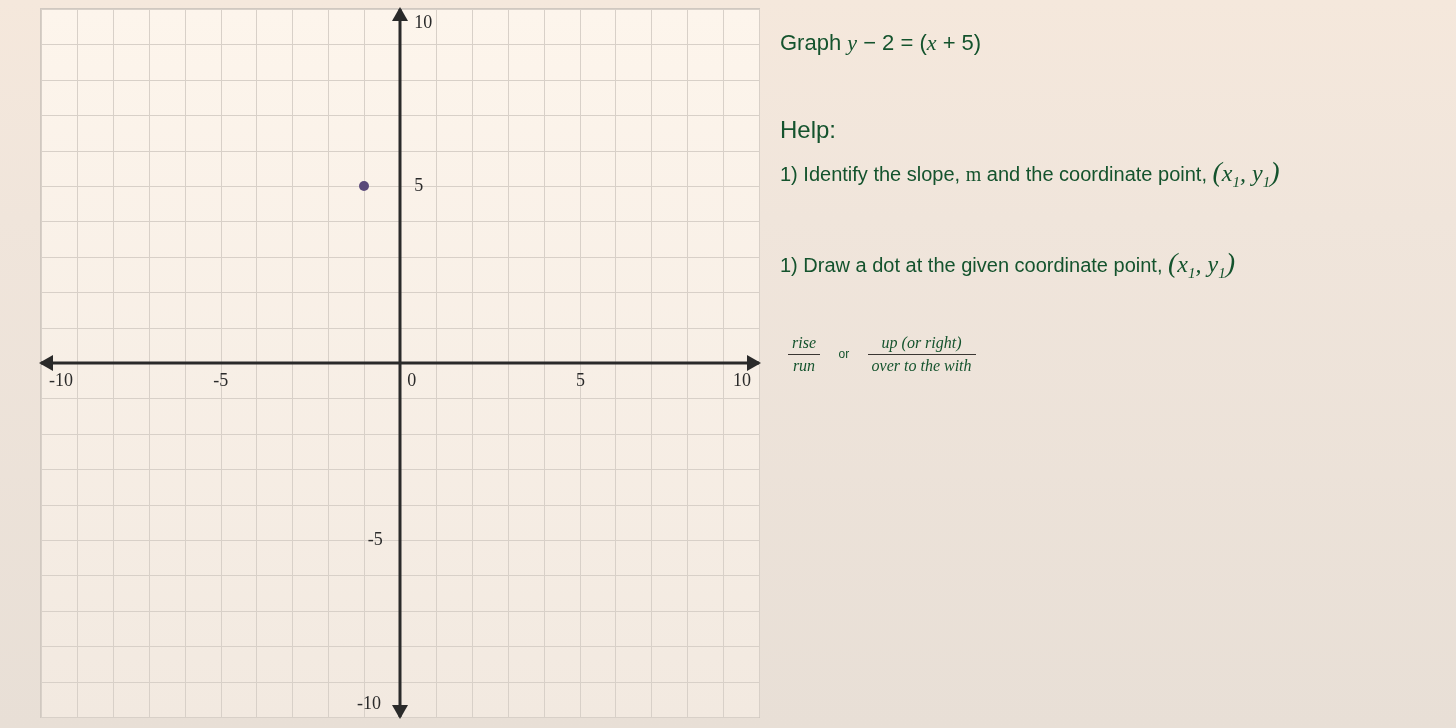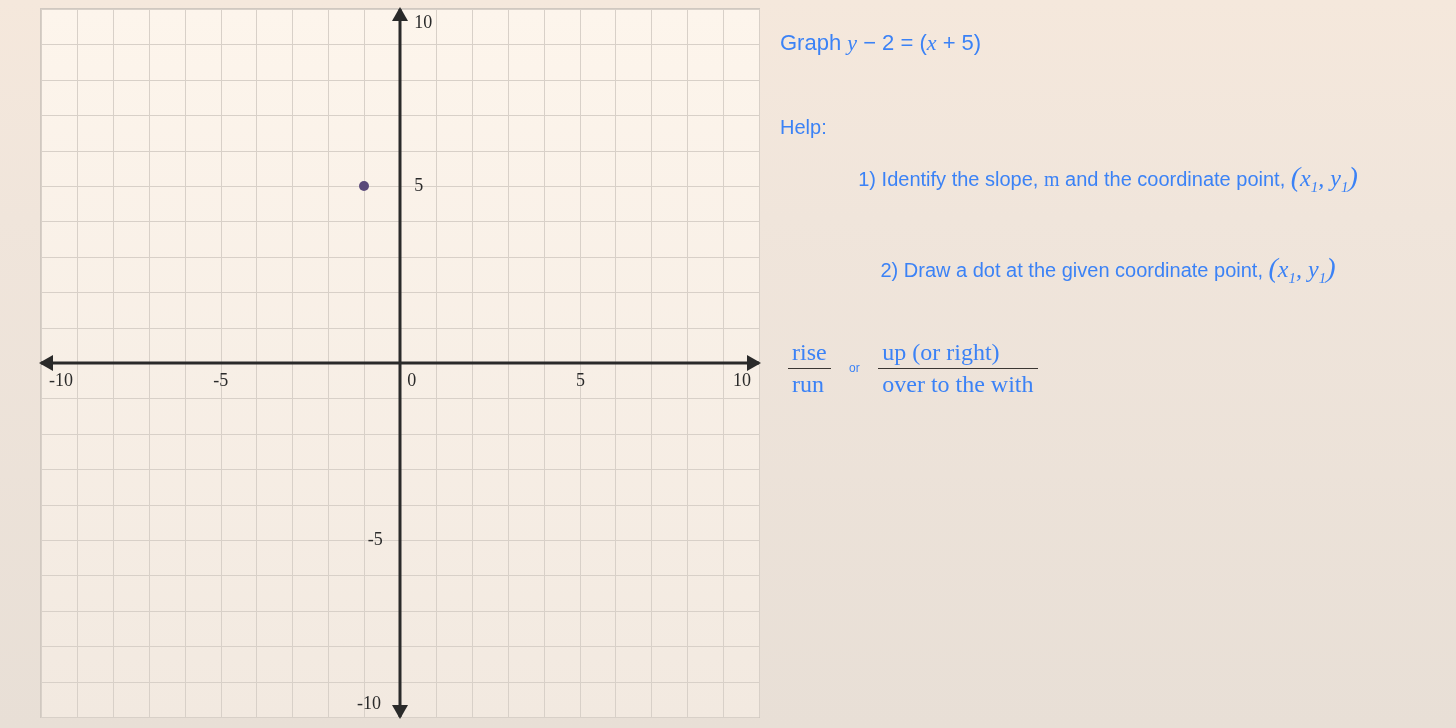--- a/index.html
+++ b/index.html
@@ -111,54 +111,54 @@
       position: absolute;
       width: 10px;
       height: 10px;
       background: #5a4a7a;
       border-radius: 50%;
       transform: translate(-50%, -50%);
     }
     .right-panel {
       flex: 1;
       padding: 30px 20px 20px 20px;
-      color: #3b82f6;
+      color: #14532d;
     }
     .equation-line {
       font-size: 22px;
       margin-bottom: 60px;
     }
     .equation-line .italic {
       font-style: italic;
     }
     .help-label {
-      font-size: 20px;
-      margin-bottom: 18px;
+      font-size: 24px;
+      margin-bottom: 8px;
     }
     .help-item {
       font-size: 20px;
       margin-bottom: 50px;
       line-height: 1.4;
-      text-align: center;
     }
     .math-point {
       font-family: 'Times New Roman', serif;
       font-style: italic;
       font-size: 24px;
     }
     .math-point .sub {
       font-size: 15px;
       vertical-align: sub;
     }
     .fraction {
       display: inline-block;
-      text-align: left;
+      text-align: center;
       vertical-align: middle;
+      font-style: italic;
       font-family: 'Times New Roman', serif;
-      font-size: 24px;
+      font-size: 16px;
     }
     .fraction .num {
       display: block;
       border-bottom: 1.5px solid #3a3632;
       padding: 0 4px 2px 4px;
     }
     .fraction .den {
       display: block;
       padding: 2px 4px 0 4px;
     }
@@ -247,21 +247,21 @@
     <span>Graph </span><span class="italic" style="font-family:'Times New Roman',serif;">y</span><span> − 2 = </span><span>(</span><span class="italic" style="font-family:'Times New Roman',serif;">x</span><span> + 5)</span>
   </div>
 
   <div class="help-label">Help:</div>
 
   <div class="help-item">
     <span>1) Identify the slope, </span><span class="italic" style="font-family:'Times New Roman',serif;">m</span><span>  and the coordinate point, </span><span class="math-point"><span style="font-size:28px;">(</span><span>x</span><span class="sub">1</span><span>, </span><span>y</span><span class="sub">1</span><span style="font-size:28px;">)</span></span>
   </div>
 
   <div class="help-item">
-    <span>2) Draw a dot at the given coordinate point, </span><span class="math-point"><span style="font-size:28px;">(</span><span>x</span><span class="sub">1</span><span>, </span><span>y</span><span class="sub">1</span><span style="font-size:28px;">)</span></span>
+    <span>1) Draw a dot at the given coordinate point, </span><span class="math-point"><span style="font-size:28px;">(</span><span>x</span><span class="sub">1</span><span>, </span><span>y</span><span class="sub">1</span><span style="font-size:28px;">)</span></span>
   </div>
 
 
   <div class="slope-row">
     <span class="fraction">
       <span class="num">rise</span>
       <span class="den">run</span>
     </span>
     <span class="or-text">or</span>
     <span class="fraction">

